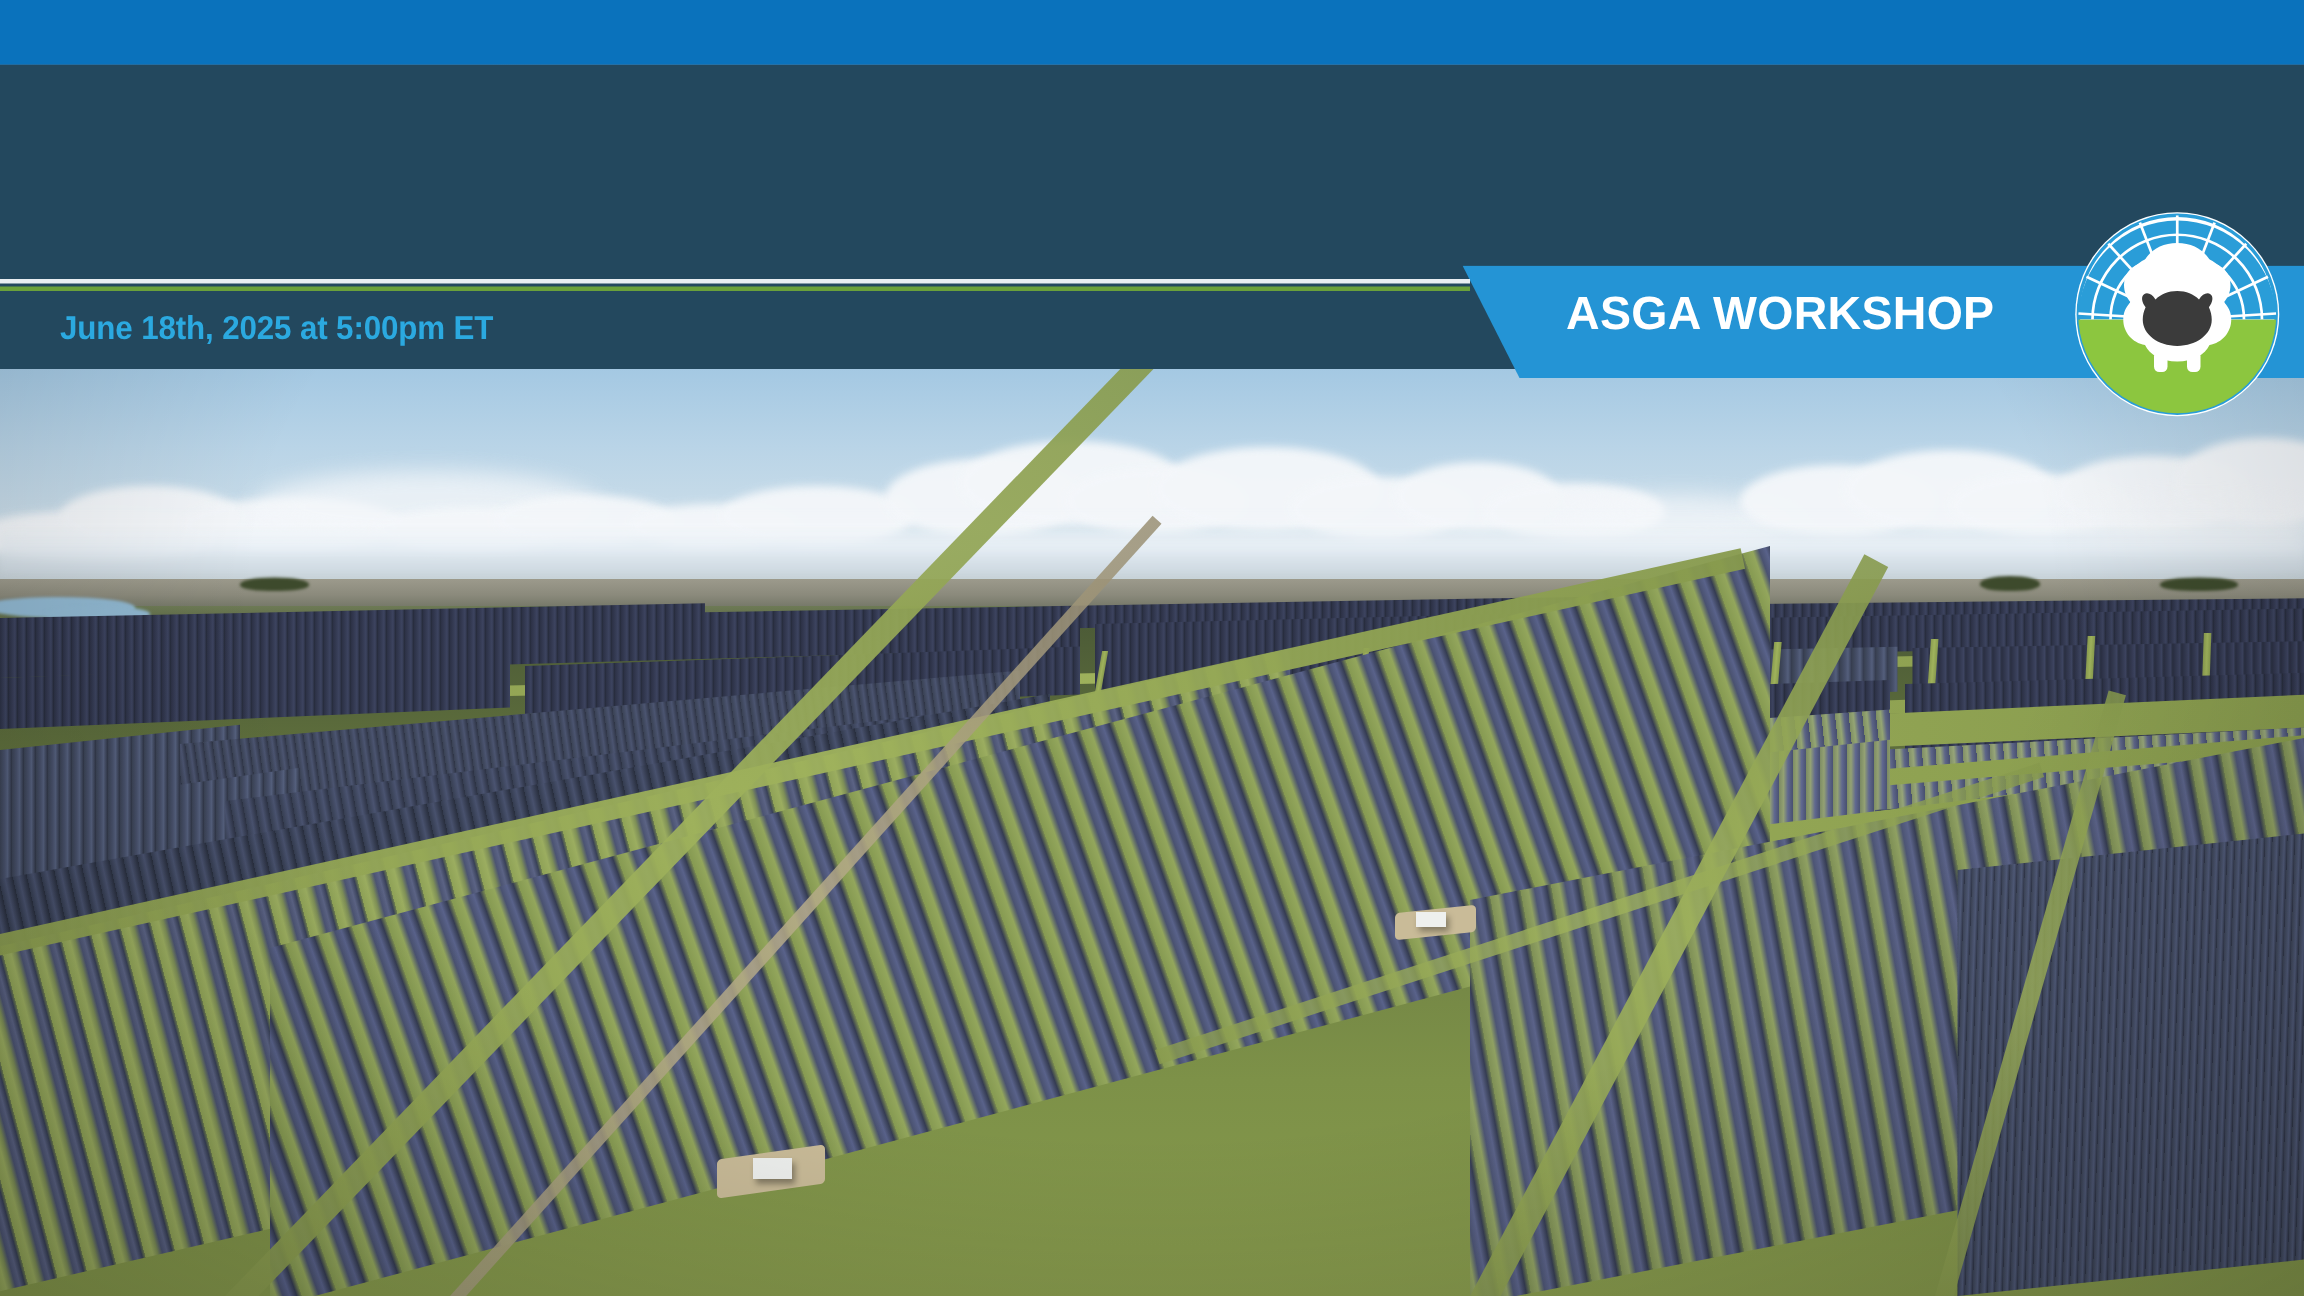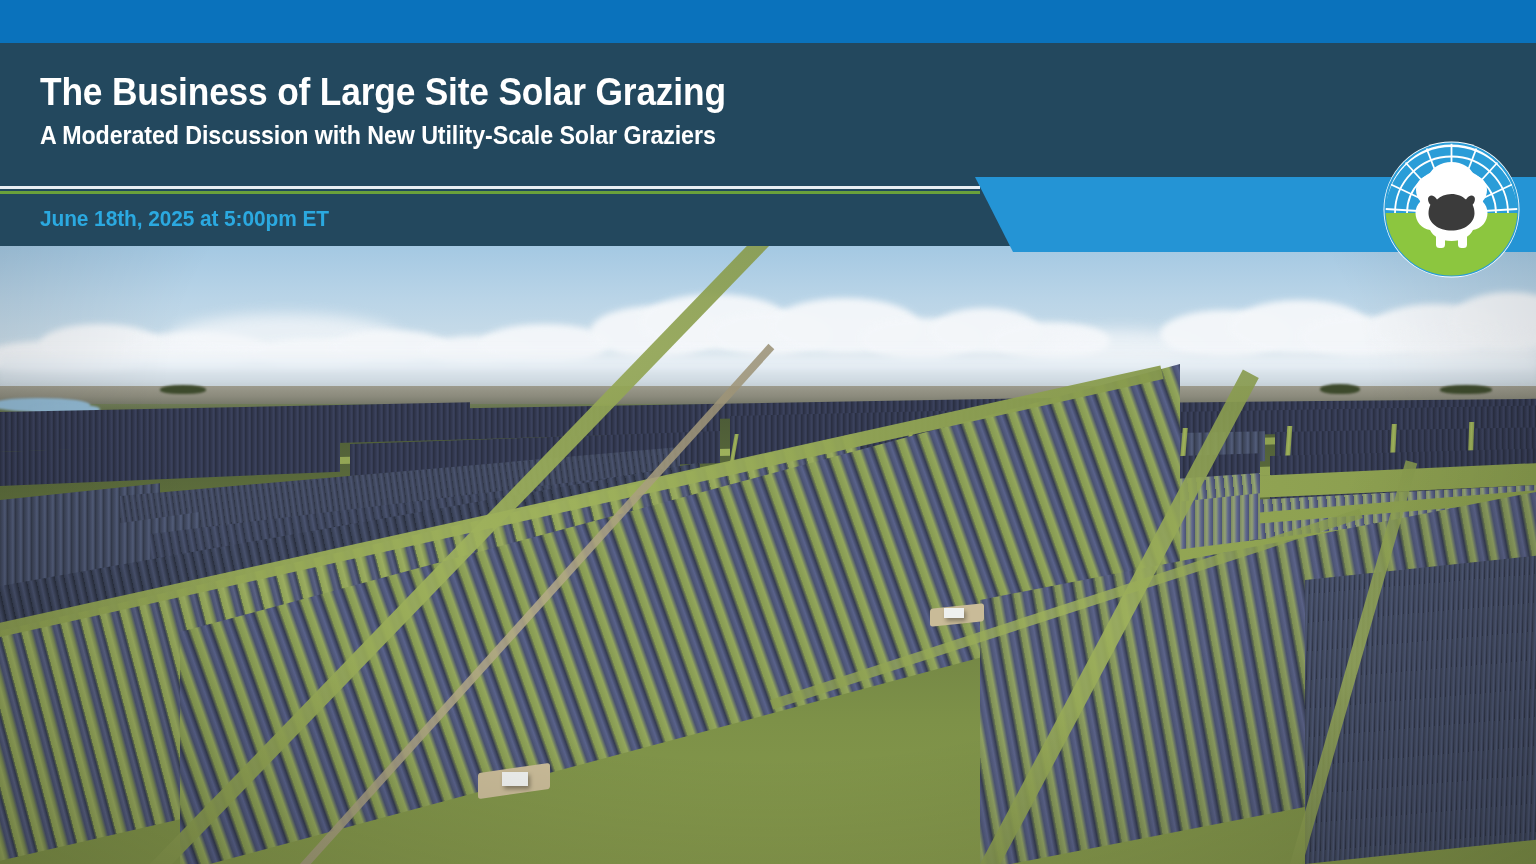--- a/index.html
+++ b/index.html
@@ -238,31 +238,28 @@
     <div class="shed" style="left:502px; top:772px; width:26px; height:14px;"></div>
     <div class="pad" style="left:930px; top:606px; width:54px; height:18px; transform:skewY(-6deg);"></div>
     <div class="shed" style="left:944px; top:608px; width:20px; height:10px;"></div>
 
     <div class="vignette"></div>
   </div>
 
   <div class="topbar"></div>
   <div class="headerband"></div>
 
-  <div class="titlewrap">
-    <div class="title">The Business of Large Site Solar Grazing</div>
-    <div class="subtitle">A Moderated Discussion with New Utility-Scale Solar Graziers</div>
-  </div>
 
   <div class="rule-white"></div>
   <div class="rule-green"></div>
 
   <div style="position:absolute;left:40px;top:206px;z-index:30;font-size:22px;font-weight:bold;color:#2ba9e0;letter-spacing:-0.1px;white-space:nowrap;transform:scaleX(.95);transform-origin:left center;">June 18th, 2025 at 5:00pm ET</div>
 
   <div class="ribbon"></div>
+  <div class="ribbon-label">ASGA WORKSHOP</div>
 
   <div class="logo">
     <svg viewBox="0 0 141 141" width="141" height="141" aria-label="ASGA logo">
       <defs>
         <clipPath id="circClip">
             <circle cx="70.5" cy="70.5" r="66"></circle>
           </clipPath>
         <clipPath id="topHalf">
             <rect x="0" y="0" width="141" height="74"></rect>
           </clipPath>

